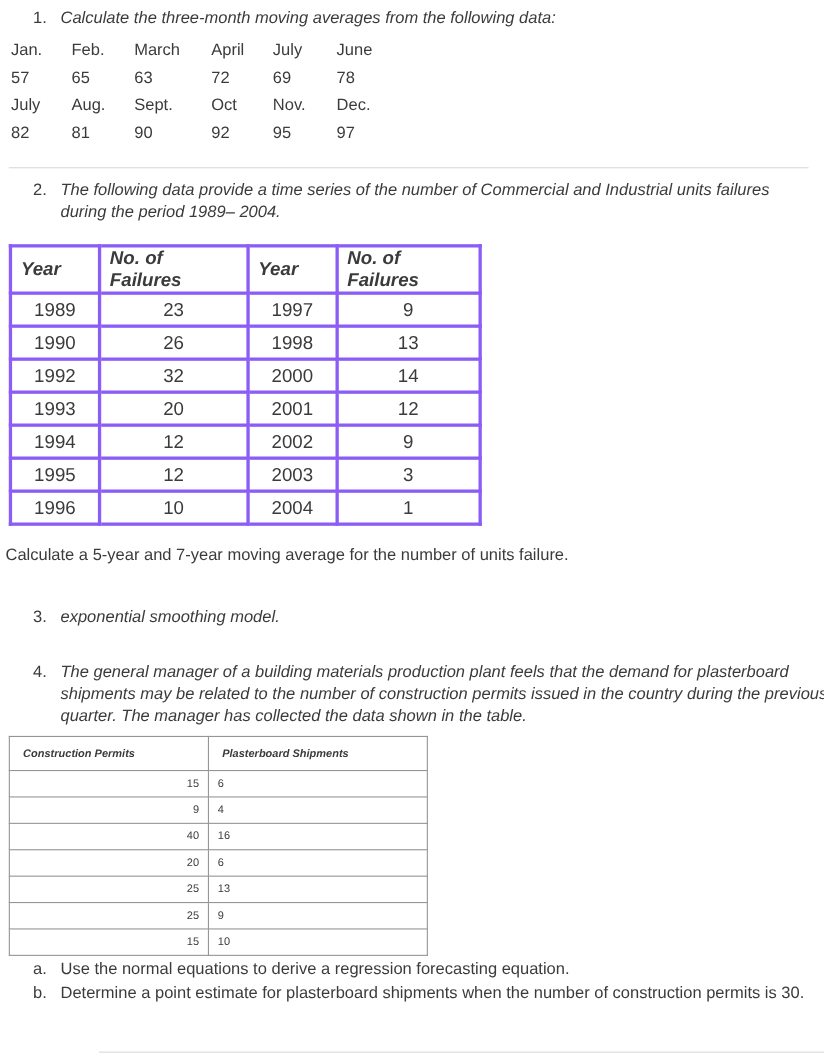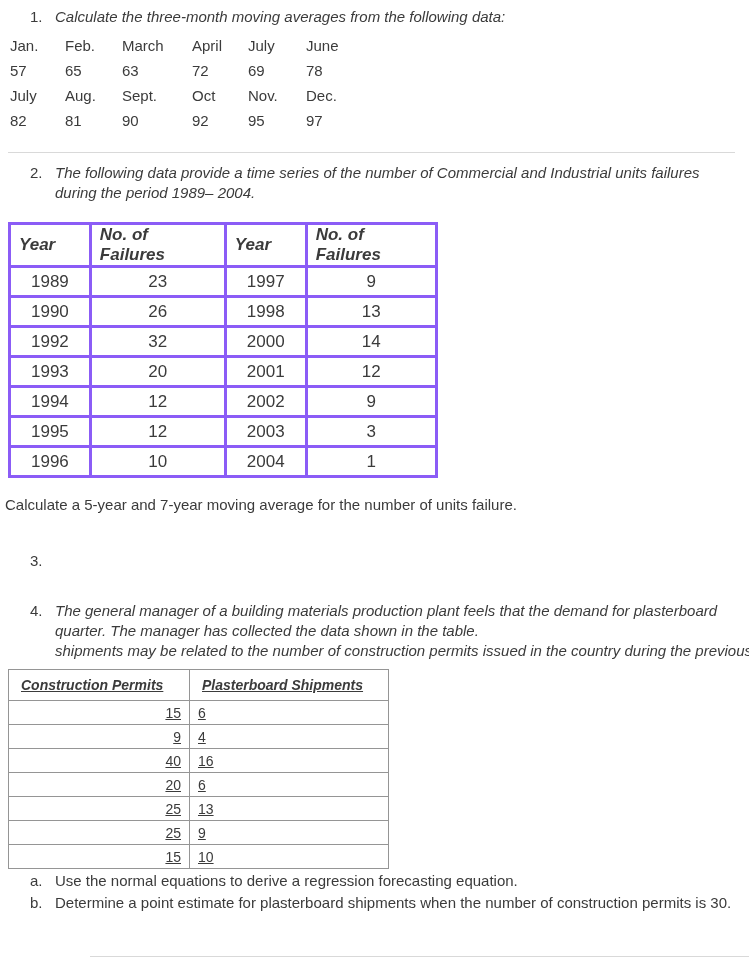--- a/index.html
+++ b/index.html
@@ -21,21 +21,21 @@
   table{border-collapse:collapse;margin-left:8px;table-layout:fixed;}
   .t1{margin-top:19px;}
   .t1 th,.t1 td{border:3px solid #8b5cf6;font-size:17px;}
   .t1 th{font-style:italic;font-weight:bold;text-align:left;height:33px;padding:0 8px;}
   .t1 td{height:27px;padding:0 20px;}
   .t1 .cc{text-align:center;}
   .footer-line{margin:17px 0 0 5px;line-height:20px;}
   .q3{margin-top:36px;}
   .q4{margin-top:30px;}
   .t2{margin-top:8px;}
-  .t2 th,.t2 td{border:1px solid #959595;font-size:14px;text-decoration:underline;}
+  .t2 th,.t2 td{border:1px solid #959595;font-size:10px;}
   .t2 th{font-style:italic;font-weight:bold;text-align:left;height:30px;padding:0 12px;}
   .t2 td{height:23px;padding:0 8px;}
   .t2 .ralign{text-align:right;}
   .sub{display:flex;margin-top:1px;}
   .sub .subnum{flex:none;width:25px;margin-left:30px;line-height:21px;}
   .sub .subtext{line-height:21px;white-space:nowrap;overflow:hidden;}
   .bottom-rule{position:absolute;left:90px;right:0;top:956px;border-top:1px solid #d9d9d9;}
 </style>
 </head>
 <body>
@@ -145,29 +145,30 @@
         <td class="cc">1</td>
       </tr>
     </tbody>
   </table>
 
   <div class="footer-line">Calculate a 5-year and 7-year moving average for the number of units failure.</div>
 
   <div class="qrow q3">
     <span class="qnum">3.</span>
     <div class="qlines">
+      <div class="line">exponential smoothing model.</div>
     </div>
   </div>
 
   <div class="qrow q4">
     <span class="qnum">4.</span>
     <div class="qlines">
       <div class="line">The general manager of a building materials production plant feels that the demand for plasterboard</div>
+      <div class="line">shipments may be related to the number of construction permits issued in the country during the previous</div>
       <div class="line">quarter. The manager has collected the data shown in the table.</div>
-      <div class="line">shipments may be related to the number of construction permits issued in the country during the previous</div>
     </div>
   </div>
 
   <table class="t2">
     <colgroup>
       <col style="width:181px">
         <col style="width:199px">
     </colgroup>
     <thead>
       <tr>

